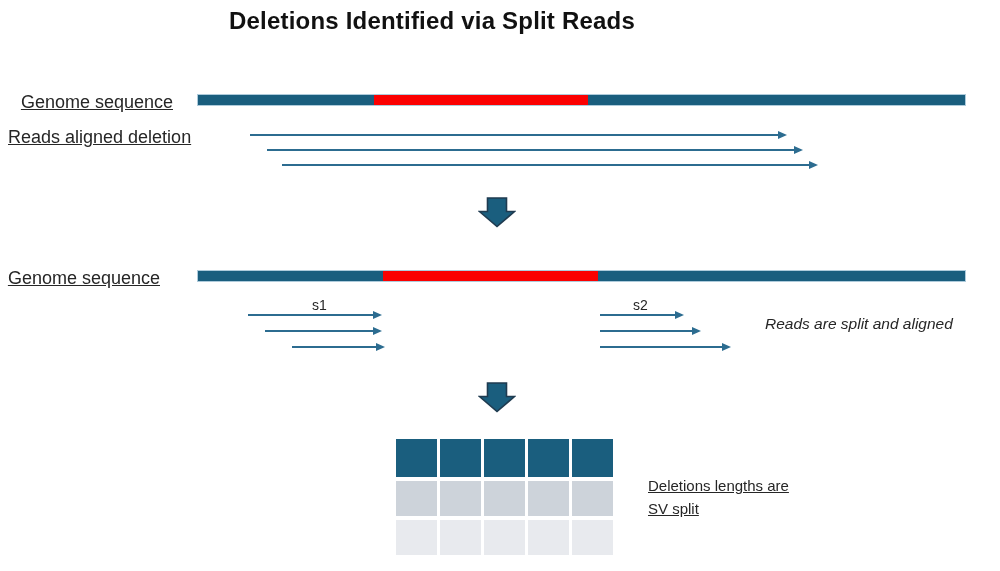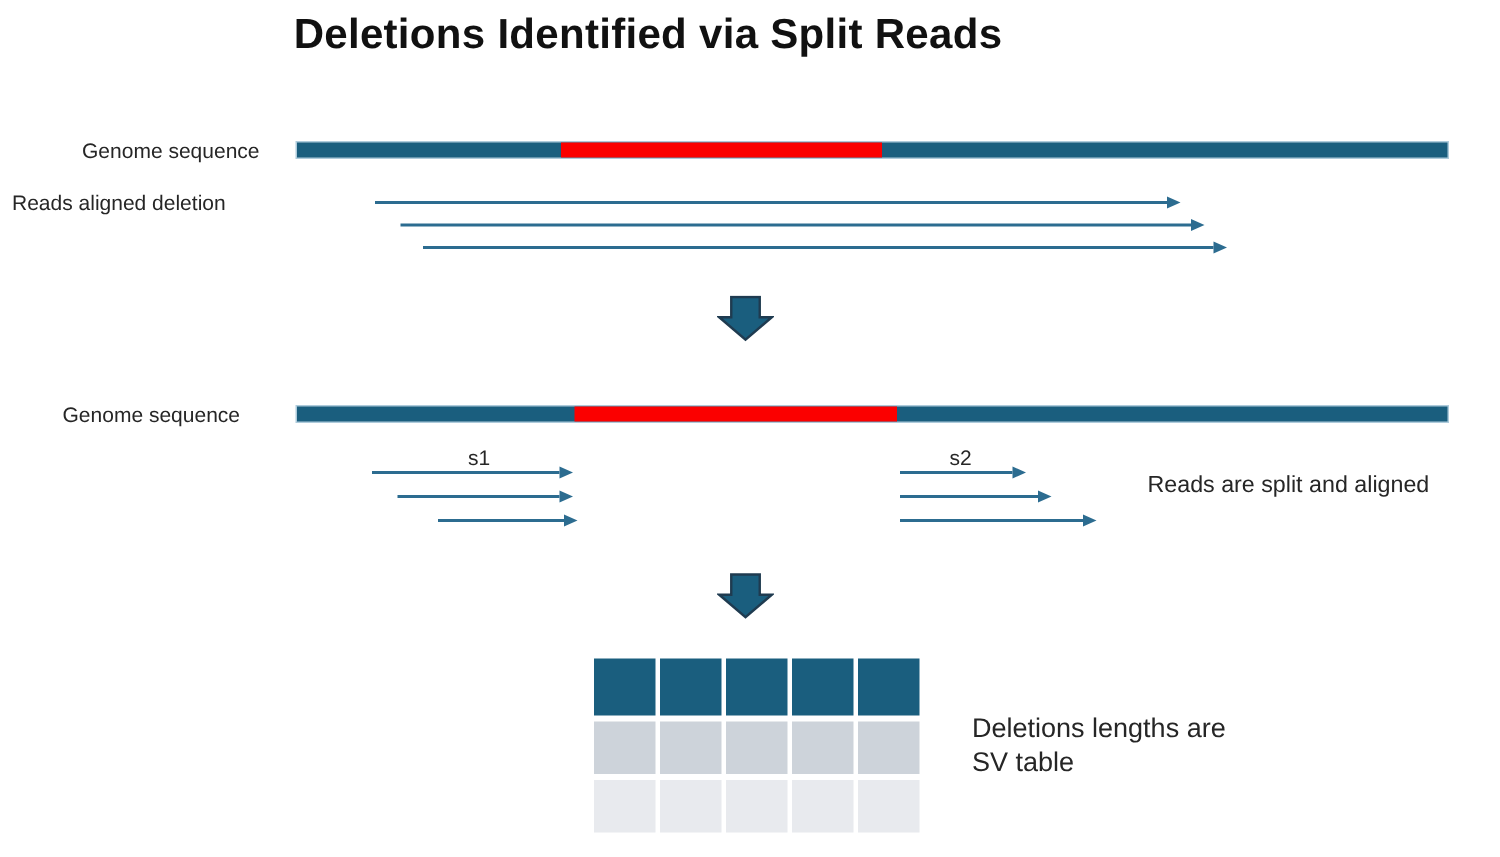--- a/index.html
+++ b/index.html
@@ -2,39 +2,39 @@
 <html style="--teal: #1A5E7E; --red: #FB0000; --arrow: #2C6C90; --block-arrow-outline: #1F3B50; --bar-border: #AECBDB; --table-row2: #CDD3DA; --table-row3: #E8EAEE; --text: #262626; --title-color: #111111;"><head>
 <meta charset="utf-8">
 <style>
   html,body { margin:0; padding:0; background:#ffffff; }
   #canvas {
     position:relative; width:1000px; height:571px; background:#ffffff;
     font-family:"Liberation Sans", sans-serif; color:var(--text); overflow:hidden;
   }
   .title {
     position:absolute; left:0; top:7px; width:864px; text-align:center;
-    font-size:28px; font-weight:bold; color:var(--title-color); letter-spacing:0.2px;
+    font-size:24px; font-weight:bold; color:var(--title-color); letter-spacing:0.2px;
   }
-  .label { position:absolute; font-size:14px; color:var(--text); white-space:nowrap; }
+  .label { position:absolute; font-size:18px; color:var(--text); white-space:nowrap;text-decoration:underline; }
   .lab-right { text-align:right; }
   .bar {
     position:absolute; width:767px; height:10px; background:var(--teal);
     box-shadow:0 0 0 1px var(--bar-border);
   }
   .del { position:absolute; top:0; height:10px; background:var(--red); }
   .read { position:absolute; height:2px; background:var(--arrow); }
   .read::after {
     content:""; position:absolute; right:-9px; top:-3.5px; width:0; height:0;
     border-left:9px solid var(--arrow);
     border-top:4.5px solid transparent; border-bottom:4.5px solid transparent;
   }
   .seg-label { position:absolute; font-size:14px; color:var(--text); }
   .down-arrow { position:absolute; }
   .note { position:absolute; font-size:15.5px; line-height:22px; color:var(--text); white-space:nowrap; }
-  .note2 { position:absolute; font-size:18px; line-height:23px; color:var(--text); white-space:nowrap; }
+  .note2 { position:absolute; font-size:15px; line-height:23px; color:var(--text); white-space:nowrap;text-decoration:underline; }
   .sv-table {
     position:absolute; left:396px; top:439px; display:grid;
     grid-template-columns:repeat(5,41px); grid-template-rows:38px 35px 35px;
     row-gap:4px; column-gap:3px;
   }
   .cell-h  { background:var(--teal); }
   .cell-r2 { background:var(--table-row2); }
   .cell-r3 { background:var(--table-row3); }
 </style>
 </head>
@@ -66,21 +66,21 @@
   <div class="seg-label" style="left:312px;top:297px;">s1</div>
   <div class="read" style="left:248px;top:314px;width:125px;"></div>
   <div class="read" style="left:265px;top:330px;width:108px;"></div>
   <div class="read" style="left:292px;top:346px;width:84px;"></div>
 
   <div class="seg-label" style="left:633px;top:297px;">s2</div>
   <div class="read" style="left:600px;top:314px;width:75px;"></div>
   <div class="read" style="left:600px;top:330px;width:92px;"></div>
   <div class="read" style="left:600px;top:346px;width:122px;"></div>
 
-  <div class="note" style="left:765px;top:313px;">
+  <div class="note" style="left:765px;top:313px;font-style:italic;">
     <div>Reads are split and aligned</div>
   </div>
 
   <svg class="down-arrow" style="left:478px;top:382px;" width="38" height="31" viewBox="0 0 38 31">
     <polygon points="9.5,1 28.5,1 28.5,14.5 36.5,14.5 19,29.5 1.5,14.5 9.5,14.5" style="fill:var(--teal); stroke:var(--block-arrow-outline); stroke-width:1.6;"></polygon>
   </svg>
 
   <div class="sv-table">
     <div class="cell-h"></div>
     <div class="cell-h"></div>
@@ -94,16 +94,16 @@
     <div class="cell-r2"></div>
     <div class="cell-r3"></div>
     <div class="cell-r3"></div>
     <div class="cell-r3"></div>
     <div class="cell-r3"></div>
     <div class="cell-r3"></div>
   </div>
 
   <div class="note2" style="left:648px;top:474px;">
     <div>Deletions lengths are</div>
-    <div>SV table</div>
+    <div>SV split</div>
   </div>
 
 </div>
 
 </body></html>

